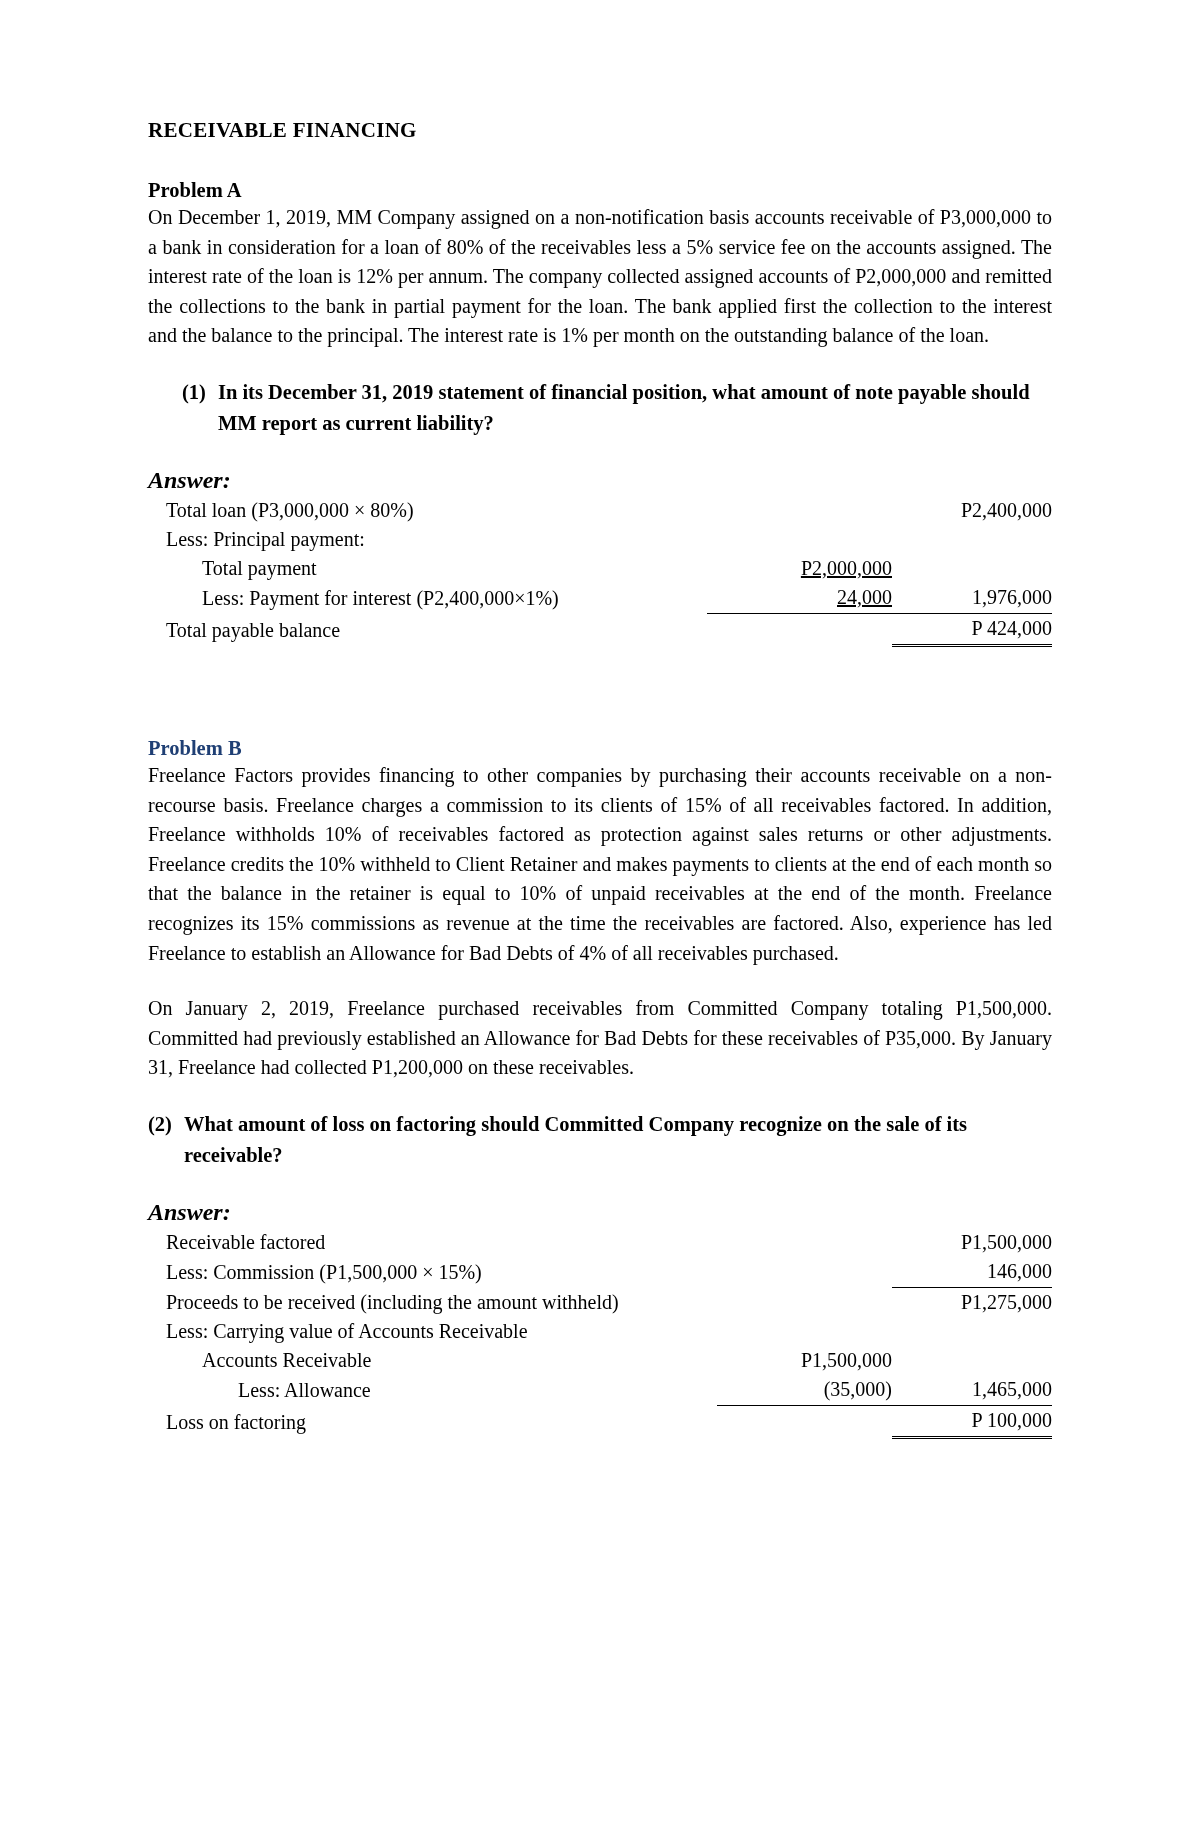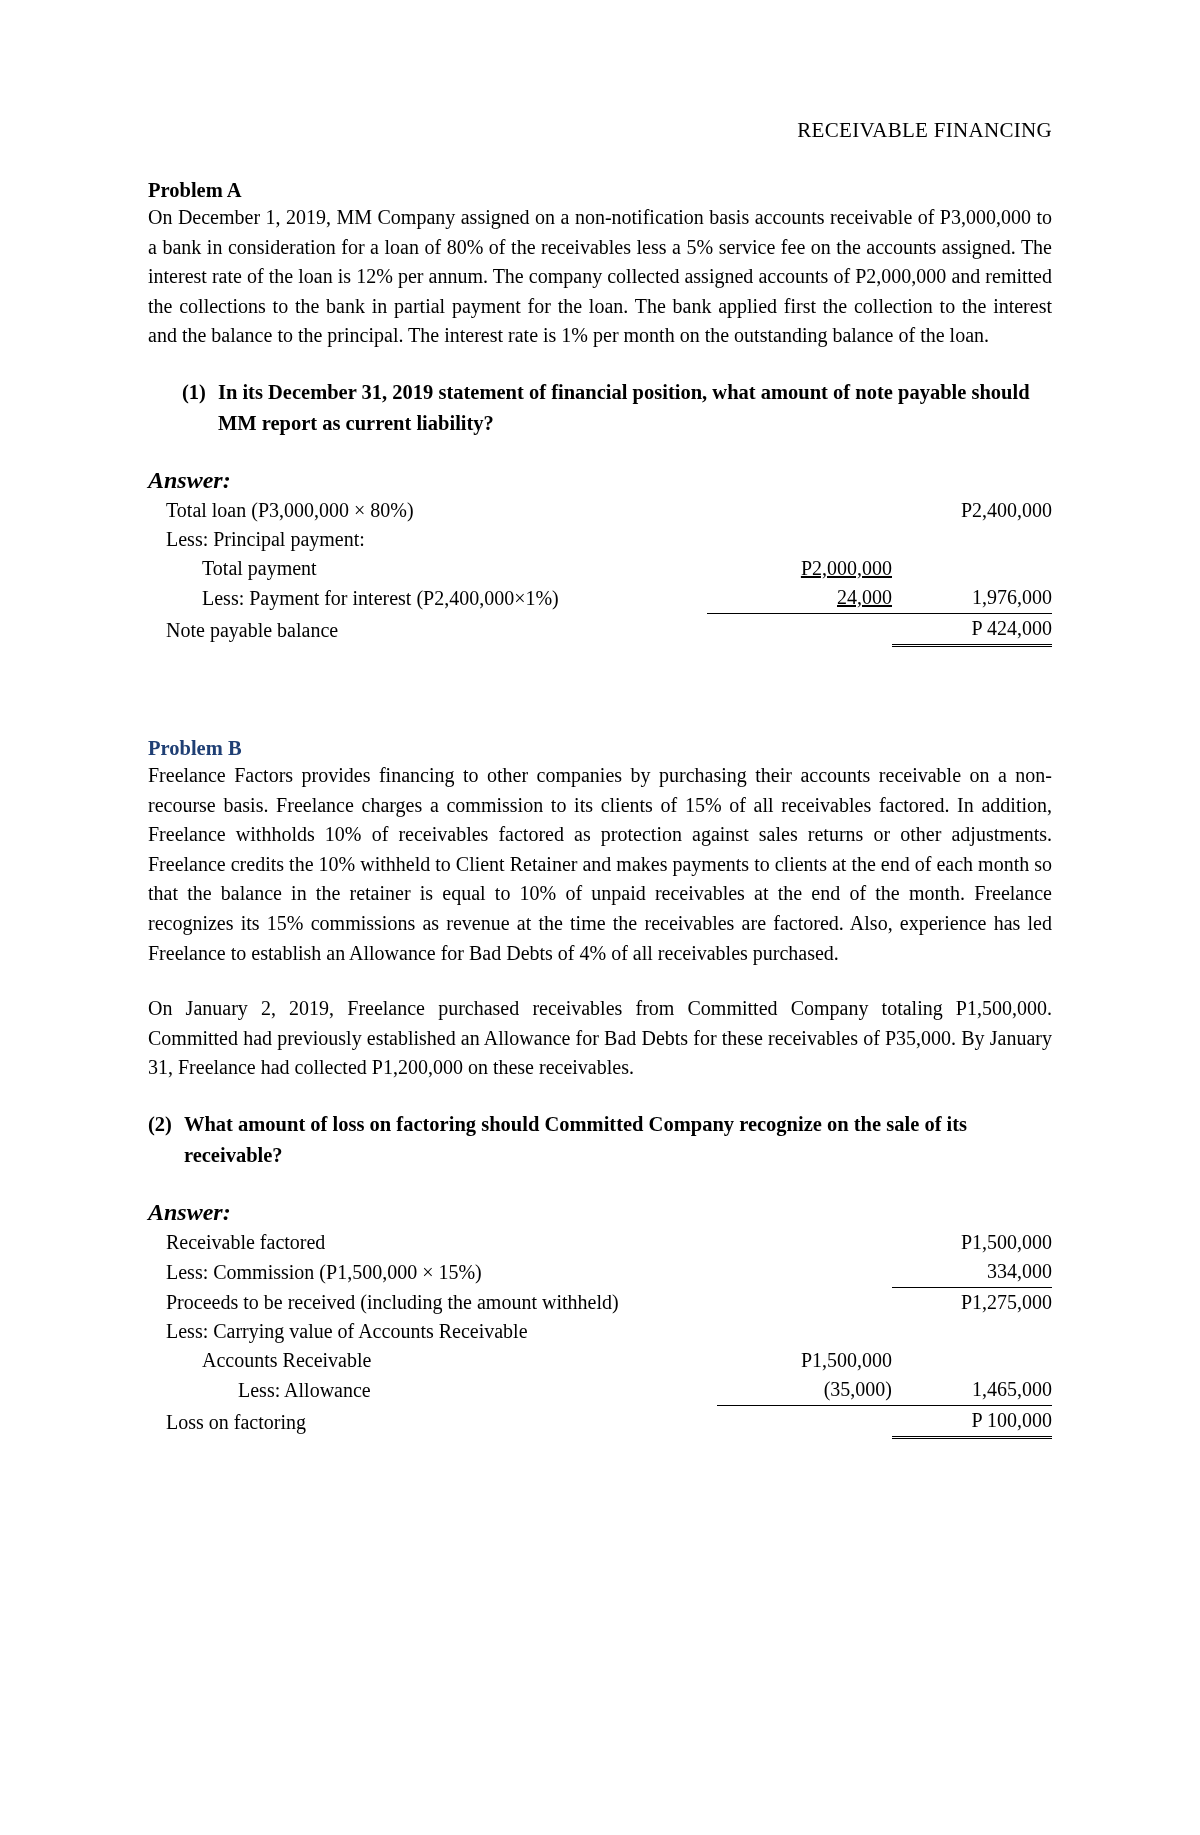--- a/index.html
+++ b/index.html
@@ -15,22 +15,22 @@
     -webkit-font-smoothing: none;
   }
   .page {
     position: relative;
     width: 1200px;
     height: 1835px;
     box-sizing: border-box;
     padding: 100px 148px 0 148px;
   }
   .doc-title {
-    text-align: right;
-    font-weight: normal;
+    text-align: left;
+    font-weight: bold;
     font-size: 21px;
     letter-spacing: 0.3px;
     margin: 18px 0 0 0;
   }
   .problem-heading {
     font-weight: bold;
     font-size: 20.5px;
     margin: 36px 0 0 0;
   }
   .problem-heading.blue {
@@ -136,21 +136,21 @@
         <td class="lbl ind2">Total payment</td>
         <td class="num c1">P2,000,000</td>
         <td class="num c2"></td>
       </tr>
       <tr>
         <td class="lbl ind2">Less:  Payment for interest (P2,400,000×1%)</td>
         <td class="num c1 u-single">24,000</td>
         <td class="num c2 u-single">1,976,000</td>
       </tr>
       <tr>
-        <td class="lbl ind1">Note payable balance</td>
+        <td class="lbl ind1">Total payable balance</td>
         <td class="num c1"></td>
         <td class="num c2 u-double">P   424,000</td>
       </tr>
     </tbody>
   </table>
 
   <div class="gap-a"></div>
 
   <div class="problem-heading blue">Problem B</div>
   <p class="body-par">Freelance Factors provides financing to other companies by purchasing their accounts receivable on a non-recourse basis.  Freelance charges a commission to its clients of 15% of all receivables factored.  In addition, Freelance withholds 10% of receivables factored as protection against sales returns or other adjustments.  Freelance credits the 10% withheld to Client Retainer and makes payments to clients at the end of each month so that the balance in the retainer is equal to 10% of unpaid receivables at the end of the month.  Freelance recognizes its 15% commissions as revenue at the time the receivables are factored.  Also, experience has led Freelance to establish an Allowance for Bad Debts of 4% of all receivables purchased.</p>
@@ -166,21 +166,21 @@
   <table class="calc calc-b">
     <tbody>
       <tr>
         <td class="lbl ind1">Receivable factored</td>
         <td class="num c1"></td>
         <td class="num c2">P1,500,000</td>
       </tr>
       <tr>
         <td class="lbl ind1">Less:  Commission (P1,500,000 × 15%)</td>
         <td class="num c1"></td>
-        <td class="num c2 u-single">334,000</td>
+        <td class="num c2 u-single">146,000</td>
       </tr>
       <tr>
         <td class="lbl ind1">Proceeds to be received (including the amount withheld)</td>
         <td class="num c1"></td>
         <td class="num c2">P1,275,000</td>
       </tr>
       <tr>
         <td class="lbl ind1">Less:  Carrying value of Accounts Receivable</td>
         <td class="num c1"></td>
         <td class="num c2"></td>

